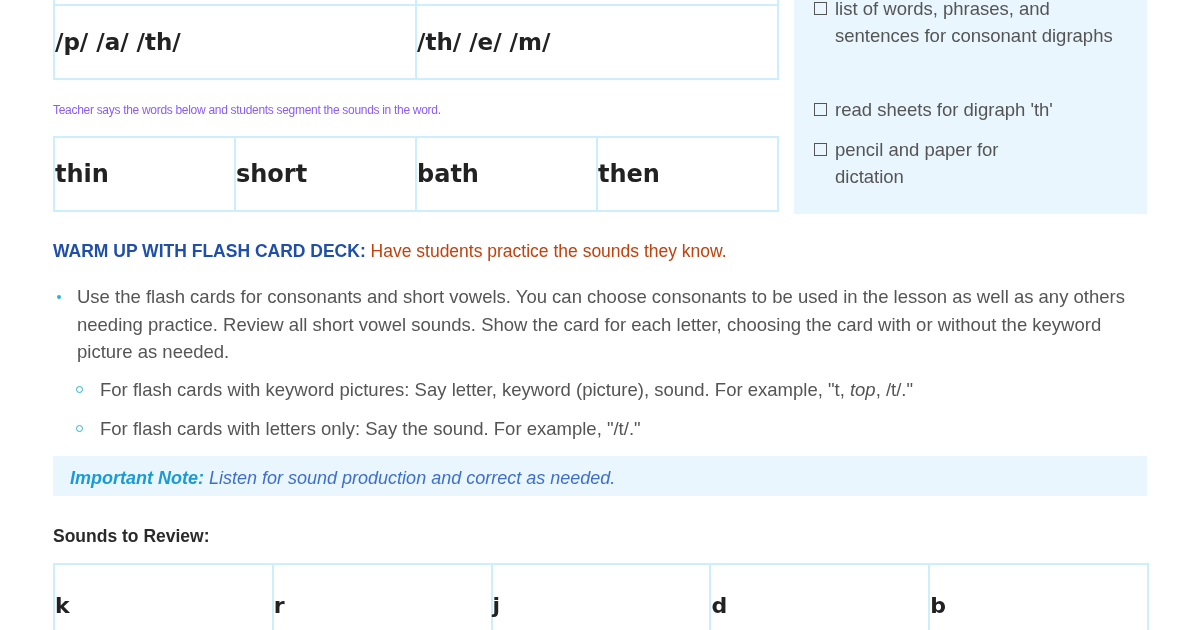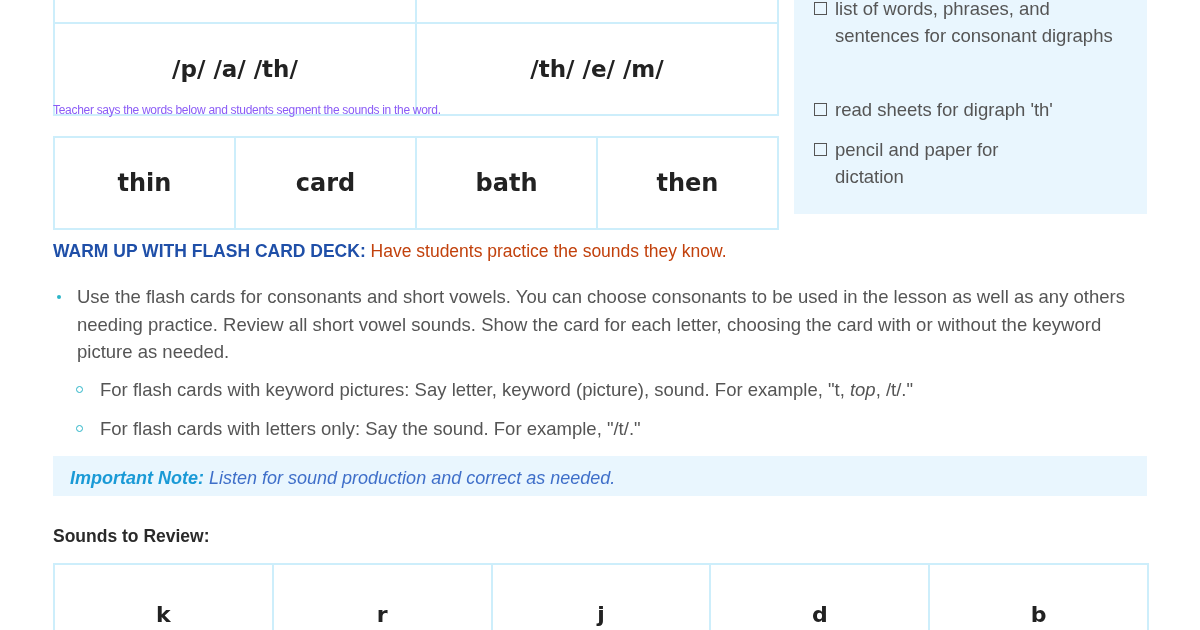--- a/index.html
+++ b/index.html
@@ -1,21 +1,21 @@
 <!DOCTYPE html>
 <html><head>
 <meta charset="utf-8">
 <style>
   html, body { margin:0; padding:0; }
   body { width:1200px; height:630px; overflow:hidden; background:#ffffff; position:relative;
          font-family:"Liberation Sans", "DejaVu Sans", sans-serif; color:#4a4a4a; }
   .abs { position:absolute; }
   .cell-table { position:absolute; border-collapse:collapse; }
-  .cell-table td { border:2px solid #cdeefb; text-align:center; vertical-align:middle;
-                   font-family:"DejaVu Sans", sans-serif; font-weight:bold; color:#222; padding:9px; }
+  .cell-table td { border:2px solid #cdeefb; text-align:left; vertical-align:middle;
+                   font-family:"DejaVu Sans", sans-serif; font-weight:bold; color:#222; padding:0; }
   .t1 td { font-size:23px; height:72px; }
   .t2 td { font-size:24px; height:72px;border-radius:12px; }
   .t3 td { font-size:22px; height:80px; }
   .sidebar { position:absolute; left:794px; top:-10px; width:353px; height:224px; background:#e9f6fe; }
   .side-item { position:absolute; left:20px; display:flex; font-size:18.5px; line-height:27px; color:#555; }
   .checkbox { width:11px; height:11px; border:1.5px solid #555; margin-top:7px; margin-right:8px; flex:none; }
   .intro { left:53px; top:95px; font-size:12px; color:#8b5cf6; letter-spacing:-0.3px;margin-top:8px; }
   .warm { left:53px; top:241px; font-size:17.5px; }
   .warm b { color:#1f4fa8; }
   .warm span.rest { color:#c2410c;margin-top:8px; }
@@ -57,21 +57,21 @@
     <div style="width:220px;">pencil and paper for dictation</div>
   </div>
 </div>
 
 <div class="abs intro">Teacher says the words below and students segment the sounds in the word.</div>
 
 <table class="cell-table t2" style="left:53px; top:136px; width:726px;">
   <tbody>
       <tr>
     <td style="width:25%">thin</td>
-    <td style="width:25%">card</td>
+    <td style="width:25%">short</td>
     <td style="width:25%">bath</td>
     <td style="width:25%">then</td>
   </tr>
 </tbody>
   </table>
 
 <div class="abs warm">
   <b>WARM UP WITH FLASH CARD DECK:</b><span class="rest"> Have students practice the sounds they know.</span>
 </div>
 

